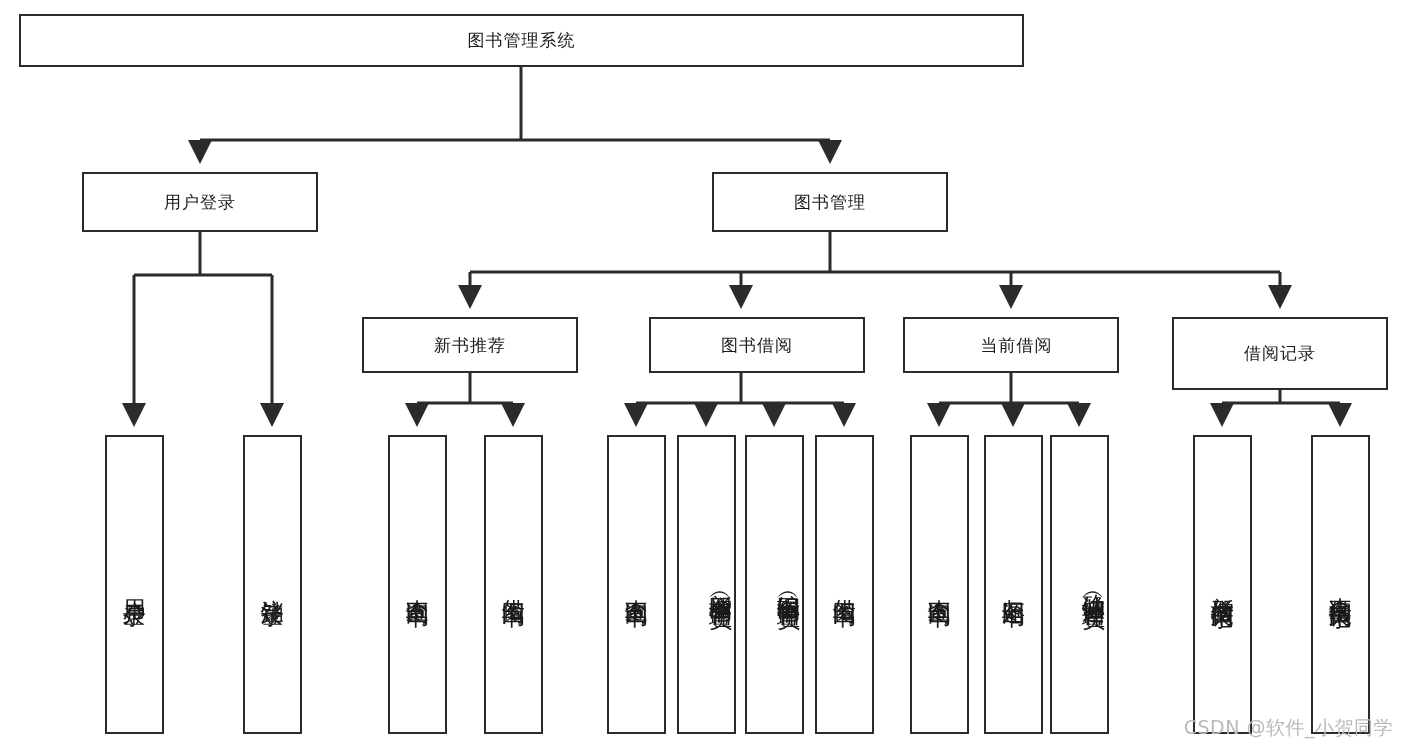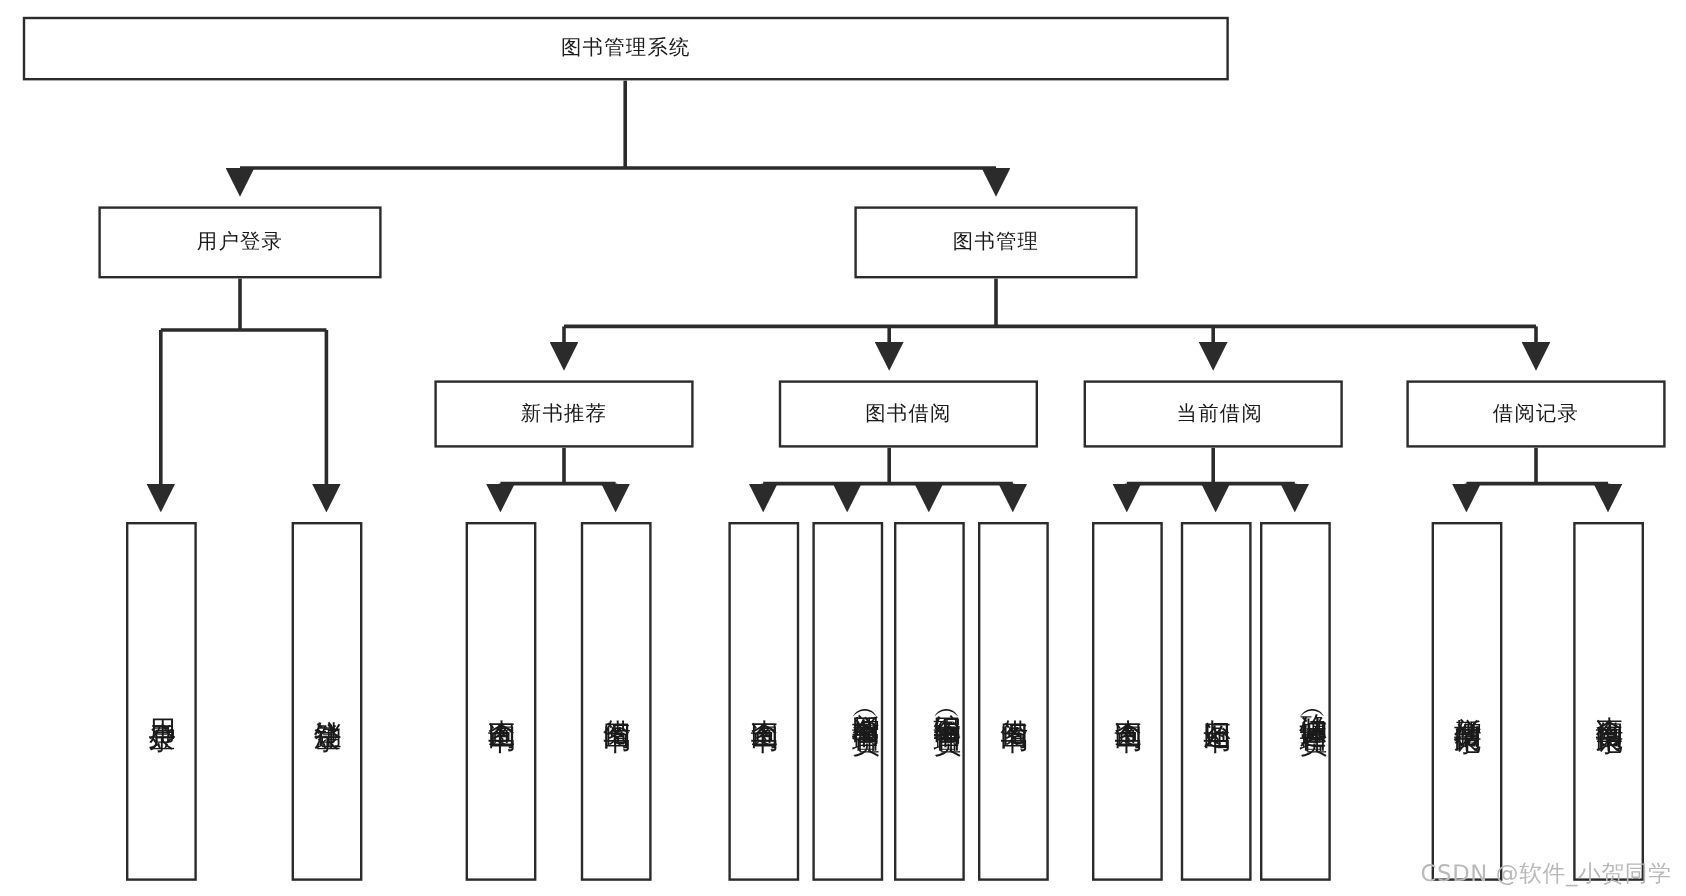--- a/index.html
+++ b/index.html
@@ -132,21 +132,21 @@
 
   <div class="node node-h" style="left:362px;top:317px;width:216px;height:56px;">
     <span>新书推荐</span>
   </div>
   <div class="node node-h" style="left:633px;top:317px;width:216px;height:56px;margin-left:16px;">
     <span>图书借阅</span>
   </div>
   <div class="node node-h" style="left:903px;top:317px;width:216px;height:56px;padding-left:11px;">
     <span>当前借阅</span>
   </div>
-  <div class="node node-h" style="left:1172px;top:317px;width:216px;height:56px;">
+  <div class="node node-h" style="left:1172px;top:317px;width:216px;height:73px;">
     <span>借阅记录</span>
   </div>
 
   <div class="node node-v centered" style="left:105px;top:435px;width:59px;height:299px;">
     <span>用户登录</span>
   </div>
   <div class="node node-v centered" style="left:243px;top:435px;width:59px;height:299px;">
     <span>注销登录</span>
   </div>
 

